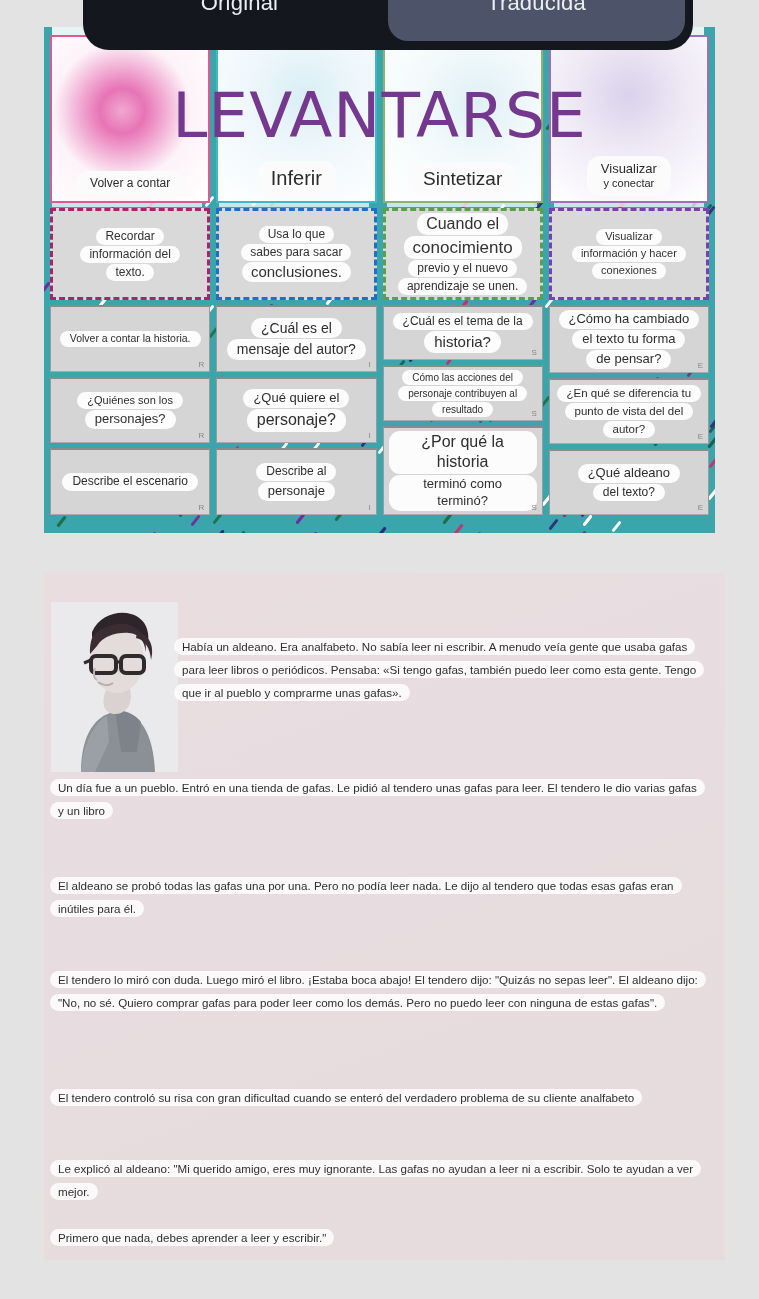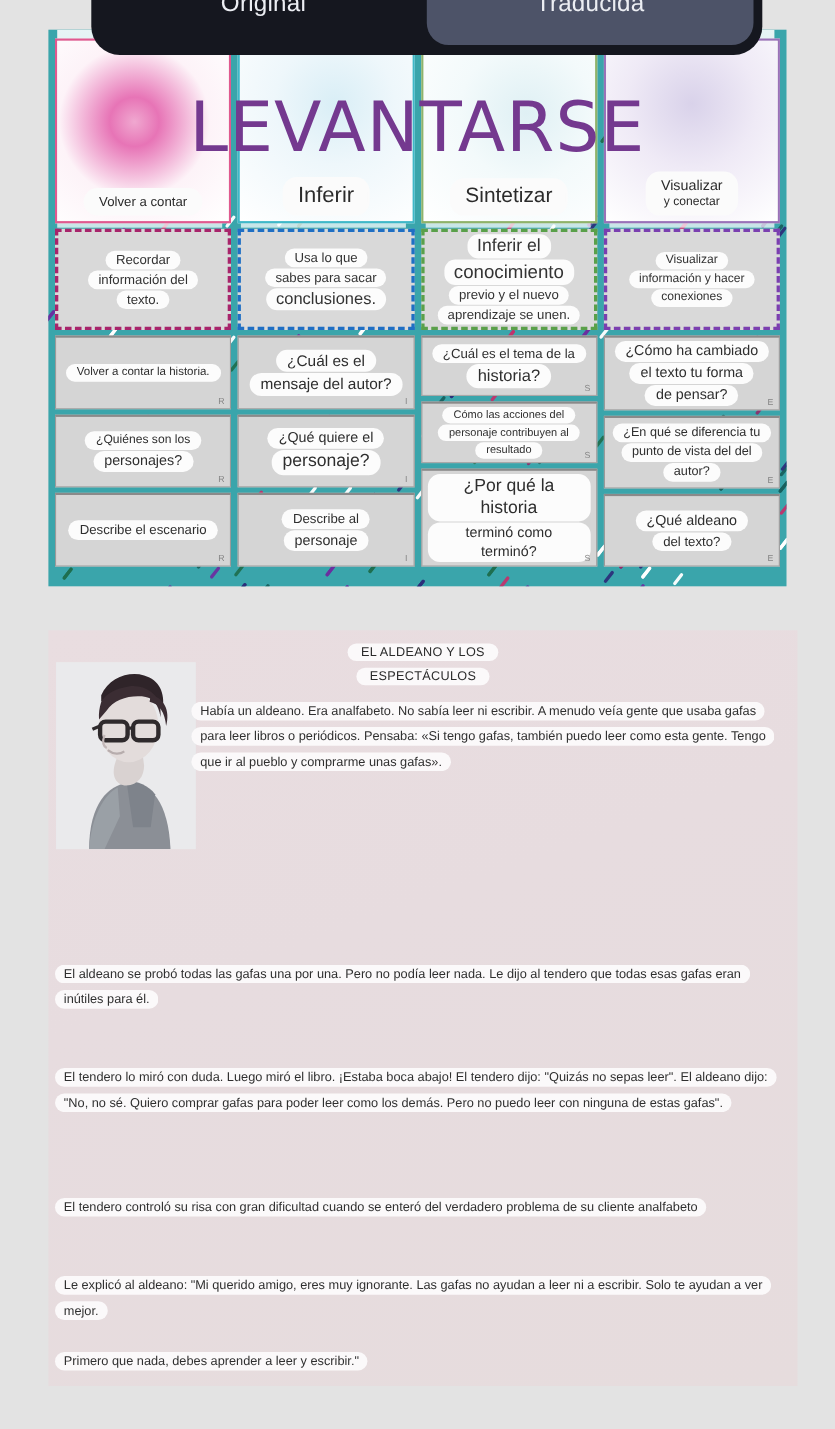--- a/index.html
+++ b/index.html
@@ -654,21 +654,21 @@
           <span style="font-size: 13px;">personaje</span>
           <div class="mark">I</div>
         </div>
       </div>
       <div class="col">
         <div class="head-card" style="border-color: rgb(143, 179, 106);">
           <div class="photo" style="background: radial-gradient(circle at 60% 40%, rgb(223, 240, 244) 0%, rgb(243, 250, 251) 45%, rgb(255, 255, 255) 100%);"></div>
           <div class="cap" style="font-size: 19px;">Sintetizar</div>
         </div>
         <div class="def-card" style="border-color: rgb(90, 160, 74);">
-          <span style="font-size: 16px;">Inferir el</span>
+          <span style="font-size: 16px;">Cuando el</span>
           <span style="font-size: 17px;">conocimiento</span>
           <span style="font-size: 12px;">previo y el nuevo</span>
           <span style="font-size: 12px;">aprendizaje se unen.</span>
         </div>
         <div class="q-card">
           <span style="font-size: 12px;">¿Cuál es el tema de la</span>
           <span style="font-size: 15px;">historia?</span>
           <div class="mark">S</div>
         </div>
         <div class="q-card">
@@ -745,27 +745,24 @@
         <rect x="40" y="54" width="25" height="17" rx="5" fill="none" stroke="#2f2a2c" stroke-width="4"></rect>
         <rect x="70" y="54" width="23" height="17" rx="5" fill="none" stroke="#2f2a2c" stroke-width="4"></rect>
         <line x1="65" y1="60" x2="70" y2="60" stroke="#2f2a2c" stroke-width="3"></line>
         <line x1="40" y1="58" x2="33" y2="61" stroke="#2f2a2c" stroke-width="3"></line>
         <path d="M47 80 C52 84 58 84 62 81" stroke="#b7adad" stroke-width="2" fill="none"></path>
         <path d="M44 66 C42 72 42 76 46 78" stroke="#c2b7b7" stroke-width="2" fill="none"></path>
       </g>
     </svg>
   </div>
 
-  <div class="title-wrap">
-    <div><span class="tl">EL ALDEANO Y LOS</span></div>
-    <div><span class="tl">ESPECTÁCULOS</span></div>
-  </div>
 
   <div class="lead">
     <span>Había un aldeano. Era analfabeto. No sabía leer ni escribir. A menudo veía gente que usaba gafas para leer libros o periódicos. Pensaba: «Si tengo gafas, también puedo leer como esta gente. Tengo que ir al pueblo y comprarme unas gafas».</span>
   </div>
 
+  <div class="para p1"><span>Un día fue a un pueblo. Entró en una tienda de gafas. Le pidió al tendero unas gafas para leer. El tendero le dio varias gafas y un libro</span></div>
   <div class="para p2"><span>El aldeano se probó todas las gafas una por una. Pero no podía leer nada. Le dijo al tendero que todas esas gafas eran inútiles para él.</span></div>
   <div class="para p3"><span>El tendero lo miró con duda. Luego miró el libro. ¡Estaba boca abajo! El tendero dijo: "Quizás no sepas leer". El aldeano dijo: "No, no sé. Quiero comprar gafas para poder leer como los demás. Pero no puedo leer con ninguna de estas gafas".</span></div>
   <div class="para p4"><span>El tendero controló su risa con gran dificultad cuando se enteró del verdadero problema de su cliente analfabeto</span></div>
   <div class="para p5"><span>Le explicó al aldeano: "Mi querido amigo, eres muy ignorante. Las gafas no ayudan a leer ni a escribir. Solo te ayudan a ver mejor.</span></div>
   <div class="para p6"><span>Primero que nada, debes aprender a leer y escribir."</span></div>
 </div>
 
 </body></html>

